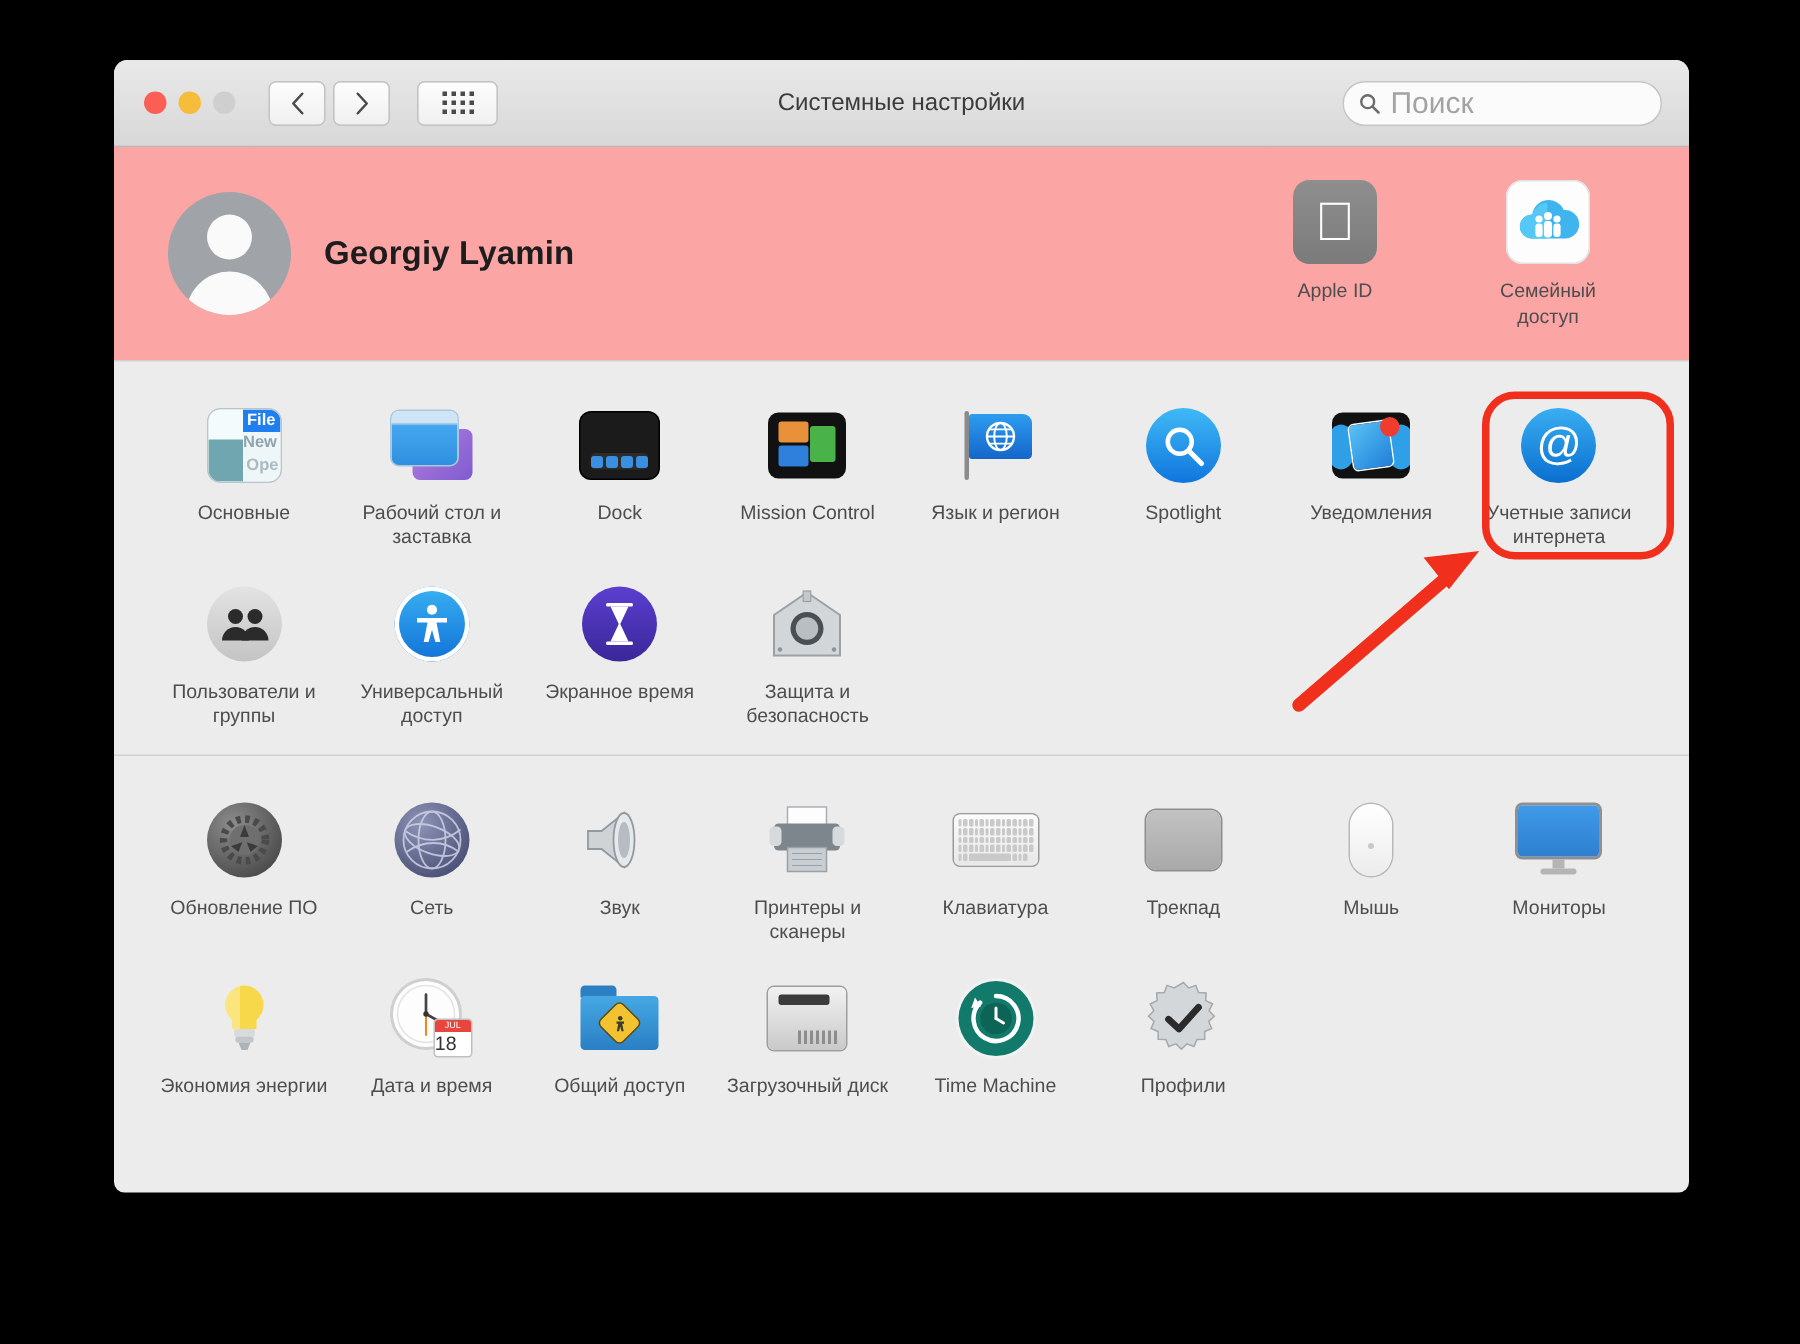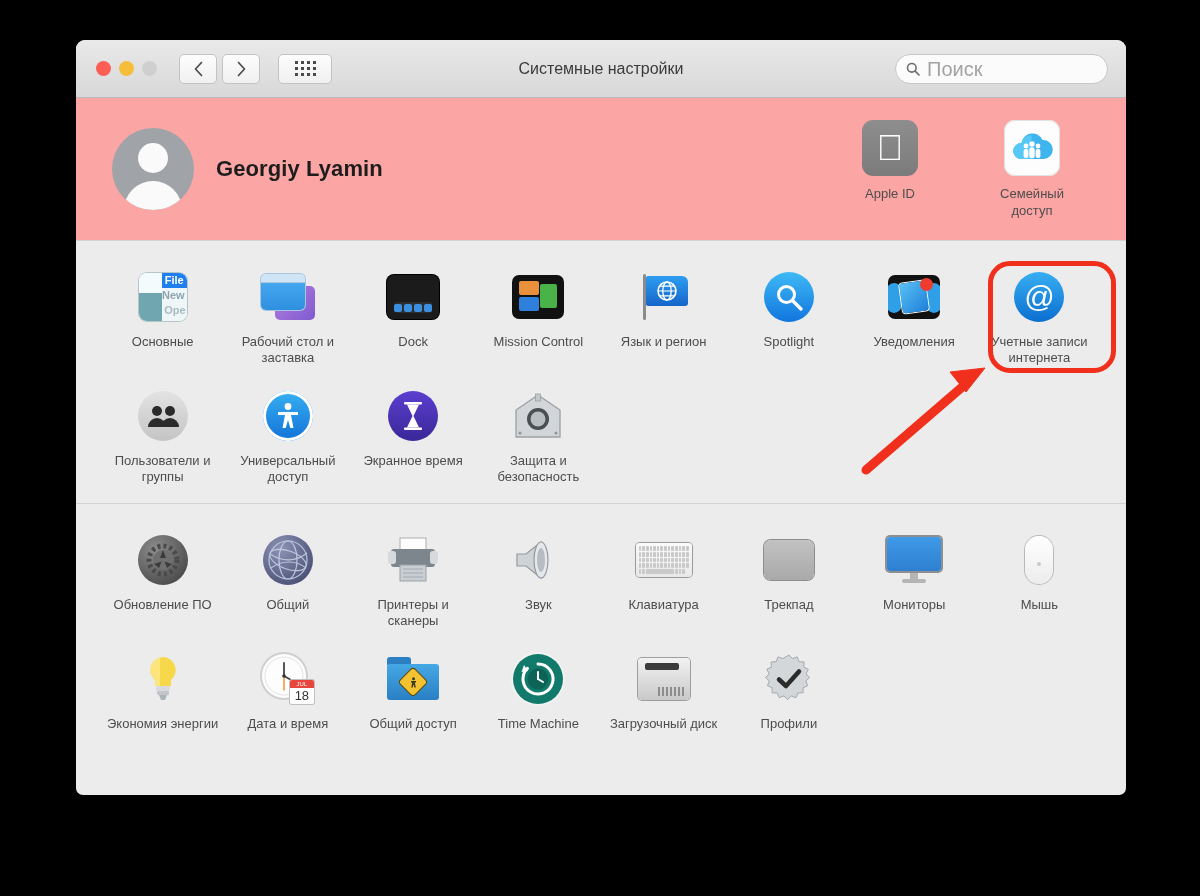--- a/index.html
+++ b/index.html
@@ -175,21 +175,21 @@
 
   .ico-display{width:54px;height:46px;position:relative;}
   .ico-display .scr{width:54px;height:34px;border-radius:3px;background:linear-gradient(to bottom,#3f9ae8,#2f7fd0);box-shadow:0 0 0 2px #8f8f8f;}
   .ico-display .neck{position:absolute;left:23px;top:36px;width:8px;height:6px;background:#b5b5b5;}
   .ico-display .base{position:absolute;left:15px;top:42px;width:24px;height:4px;border-radius:2px;background:#b5b5b5;}
   .ico-energy{width:44px;height:50px;display:flex;align-items:center;justify-content:center;}
   .ico-date{width:52px;height:50px;position:relative;}
   .ico-date .clock{position:absolute;left:0;top:0;width:44px;height:44px;border-radius:50%;background:#fdfdfd;box-shadow:0 0 0 2px #cfcfcf;}
   .ico-date .cal{position:absolute;right:0;bottom:0;width:24px;height:24px;background:#fff;border-radius:2px;box-shadow:0 0 0 1px #c0c0c0;overflow:hidden;}
   .ico-date .cal .m{height:8px;background:#e8453c;color:#fff;font-size:6px;text-align:center;line-height:8px;font-family:"Liberation Sans",sans-serif;}
-  .ico-date .cal .d{font-size:13px;text-align:center;line-height:16px;color:#333;font-family:"Liberation Sans",sans-serif;}
+  .ico-date .cal .d{font-size:13px;text-align:left;line-height:16px;color:#333;font-family:"Liberation Sans",sans-serif;}
   .ico-share{width:52px;height:44px;position:relative;}
   .ico-share .tab{position:absolute;left:0;top:0;width:24px;height:8px;border-radius:3px 3px 0 0;background:#2d7fc4;}
   .ico-share .fold{position:absolute;left:0;top:7px;width:52px;height:36px;border-radius:3px;background:linear-gradient(to bottom,#45a8e4,#2a7fc4);}
   .ico-share .sign{position:absolute;left:16px;top:15px;width:20px;height:20px;background:#f2c230;transform:rotate(45deg);border-radius:3px;box-shadow:0 0 0 1px #5b4a10;}
   .ico-tm{width:50px;height:50px;border-radius:50%;background:#117a6b;box-shadow:0 0 0 2px #f2f2f2;display:flex;align-items:center;justify-content:center;}
   .ico-disk{width:52px;height:42px;border-radius:4px;background:linear-gradient(to bottom,#f2f2f2,#c9c9c9);box-shadow:0 0 0 1px #9e9e9e;position:relative;}
   .ico-disk .slot{position:absolute;left:7px;top:5px;width:34px;height:7px;border-radius:2px;background:#3b3b3b;}
   .ico-disk .ribs{position:absolute;left:20px;bottom:4px;display:flex;gap:2px;}
   .ico-disk .ribs i{width:2px;height:9px;background:#8d8d8d;display:block;}
   .ico-profiles{width:50px;height:50px;display:flex;align-items:center;justify-content:center;}
@@ -482,23 +482,36 @@
                 <g fill="none" stroke="#ccd2e8" stroke-width="1.2" opacity=".85">
                   <circle cx="22" cy="22" r="19"></circle>
                   <ellipse cx="22" cy="22" rx="9" ry="19"></ellipse>
                   <ellipse cx="22" cy="22" rx="19" ry="9" transform="rotate(20 22 22)"></ellipse>
                   <path d="M4 16 C16 24 30 24 41 15"></path>
                     <path d="M5 30 C16 22 30 22 40 30"></path>
                 </g>
               </svg>
             </div>
           </div>
-          <div class="cap">Общий</div>
-        </div>
-
+          <div class="cap">Сеть</div>
+        </div>
+
+
+        <div class="cell">
+          <div class="glyph">
+            <div class="ico-sound">
+              <svg width="50" height="44" viewBox="0 0 50 44">
+                <path d="M4 16 h9 L28 4 v36 L13 28 H4 z" fill="#cfd3d6" stroke="#9299a0" stroke-width="1.2"></path>
+                <ellipse cx="28" cy="22" rx="7" ry="18" fill="#e6e9eb" stroke="#9299a0" stroke-width="1.2"></ellipse>
+                <ellipse cx="28" cy="22" rx="4" ry="12" fill="#b6bcc1"></ellipse>
+              </svg>
+            </div>
+          </div>
+          <div class="cap">Звук</div>
+        </div>
 
         <div class="cell">
           <div class="glyph">
             <div class="ico-print">
               <svg width="52" height="46" viewBox="0 0 52 46">
                 <rect x="13" y="1" width="26" height="12" fill="#fdfdfd" stroke="#a9aeb2" stroke-width="1"></rect>
                 <rect x="4" y="12" width="44" height="18" rx="3" fill="#7d868d"></rect>
                 <rect x="1" y="14" width="8" height="13" rx="3" fill="#d6dadd"></rect>
                 <rect x="43" y="14" width="8" height="13" rx="3" fill="#d6dadd"></rect>
                 <rect x="13" y="28" width="26" height="16" fill="#c9ced2" stroke="#9aa1a6" stroke-width="1"></rect>
@@ -506,33 +519,20 @@
                     <path d="M16 32 h20 M16 36 h20 M16 40 h20"></path>
                   </g>
               </svg>
             </div>
           </div>
           <div class="cap">Принтеры и сканеры</div>
         </div>
 
         <div class="cell">
           <div class="glyph">
-            <div class="ico-sound">
-              <svg width="50" height="44" viewBox="0 0 50 44">
-                <path d="M4 16 h9 L28 4 v36 L13 28 H4 z" fill="#cfd3d6" stroke="#9299a0" stroke-width="1.2"></path>
-                <ellipse cx="28" cy="22" rx="7" ry="18" fill="#e6e9eb" stroke="#9299a0" stroke-width="1.2"></ellipse>
-                <ellipse cx="28" cy="22" rx="4" ry="12" fill="#b6bcc1"></ellipse>
-              </svg>
-            </div>
-          </div>
-          <div class="cap">Звук</div>
-        </div>
-
-        <div class="cell">
-          <div class="glyph">
             <div class="ico-kbd">
               <span class="kr">
                   <i></i>
                   <i></i>
                   <i></i>
                   <i></i>
                   <i></i>
                   <i></i>
                   <i></i>
                   <i></i>
@@ -602,38 +602,38 @@
             </div>
           </div>
           <div class="cap">Клавиатура</div>
         </div>
 
         <div class="cell">
           <div class="glyph">
               <div class="ico-trackpad"></div>
             </div>
           <div class="cap">Трекпад</div>
+        </div>
+
+        <div class="cell">
+          <div class="glyph">
+              <div class="ico-mouse"></div>
+            </div>
+          <div class="cap">Мышь</div>
         </div>
 
         <div class="cell">
           <div class="glyph">
             <div class="ico-display">
                 <div class="scr"></div>
                 <div class="neck"></div>
                 <div class="base"></div>
               </div>
           </div>
           <div class="cap">Мониторы</div>
-        </div>
-
-        <div class="cell">
-          <div class="glyph">
-              <div class="ico-mouse"></div>
-            </div>
-          <div class="cap">Мышь</div>
         </div>
 
         <div class="cell">
           <div class="glyph">
             <div class="ico-energy">
               <svg width="34" height="48" viewBox="0 0 34 48">
                 <path d="M17 2 a13 13 0 0 1 8 23 v6 H9 v-6 a13 13 0 0 1 8 -23 z" fill="#f7d84a"></path>
                 <path d="M17 2 a13 13 0 0 0 -8 23 v6 h5 V2 z" fill="#fce98a" opacity=".8"></path>
                 <rect x="10" y="31" width="14" height="5" rx="1.5" fill="#d8dade"></rect>
                 <rect x="11" y="36" width="12" height="4" rx="1.2" fill="#c2c6cb"></rect>
@@ -677,55 +677,55 @@
                 <circle cx="5.5" cy="1.8" r="1.5"></circle>
                   <path d="M3 4 h5 v1.5 H6.8 l1 5 H6.3 L5.5 7.3 L4.7 10.5 H3.2 l1 -5 H3 z"></path>
               </svg>
             </div>
           </div>
           <div class="cap">Общий доступ</div>
         </div>
 
         <div class="cell">
           <div class="glyph">
+            <div class="ico-disk">
+                <div class="slot"></div>
+                <div class="ribs">
+                  <i></i>
+                  <i></i>
+                  <i></i>
+                  <i></i>
+                  <i></i>
+                  <i></i>
+                  <i></i>
+                </div>
+              </div>
+          </div>
+          <div class="cap">Загрузочный диск</div>
+        </div>
+
+        <div class="cell">
+          <div class="glyph">
             <div class="ico-tm">
               <svg width="36" height="36" viewBox="0 0 36 36">
                 <path d="M18 3 a15 15 0 1 1 -10.6 4.4" fill="none" stroke="#fff" stroke-width="3" stroke-linecap="round"></path>
                 <path d="M4 4 L8 10 L1.5 11 z" fill="#fff"></path>
                 <circle cx="18" cy="18" r="10.5" fill="#0d6355"></circle>
                 <g stroke="#fff" stroke-width="2" stroke-linecap="round">
                     <path d="M18 18 L18 11"></path>
                     <path d="M18 18 L23 21"></path>
                   </g>
               </svg>
             </div>
           </div>
           <div class="cap">Time Machine</div>
         </div>
 
         <div class="cell">
           <div class="glyph">
-            <div class="ico-disk">
-                <div class="slot"></div>
-                <div class="ribs">
-                  <i></i>
-                  <i></i>
-                  <i></i>
-                  <i></i>
-                  <i></i>
-                  <i></i>
-                  <i></i>
-                </div>
-              </div>
-          </div>
-          <div class="cap">Загрузочный диск</div>
-        </div>
-
-        <div class="cell">
-          <div class="glyph">
             <div class="ico-profiles">
               <svg width="50" height="50" viewBox="0 0 50 50">
                 <path d="M25 1 l3.4 3.6 4.8 -1.7 1.8 4.8 5.1 0.3 -0.3 5.1 4.6 2.2 -2.4 4.5 3.5 3.7 -3.7 3.5 2 4.7 -4.7 2 0 5.1 -5.1 0.2 -2 4.7 -4.8 -1.8 -3.6 3.6 -3.6 -3.6 -4.8 1.8 -2 -4.7 -5.1 -0.2 0 -5.1 -4.7 -2 2 -4.7 -3.7 -3.5 3.5 -3.7 -2.4 -4.5 4.6 -2.2 -0.3 -5.1 5.1 -0.3 1.8 -4.8 4.8 1.7 z" fill="#d3d7da" stroke="#a3a9ad" stroke-width="1"></path>
                 <path d="M15 25.5 L22 32 L35 17.5" fill="none" stroke="#2b2b2b" stroke-width="4.5" stroke-linecap="round" stroke-linejoin="round"></path>
               </svg>
             </div>
           </div>
           <div class="cap">Профили</div>
         </div>
 

